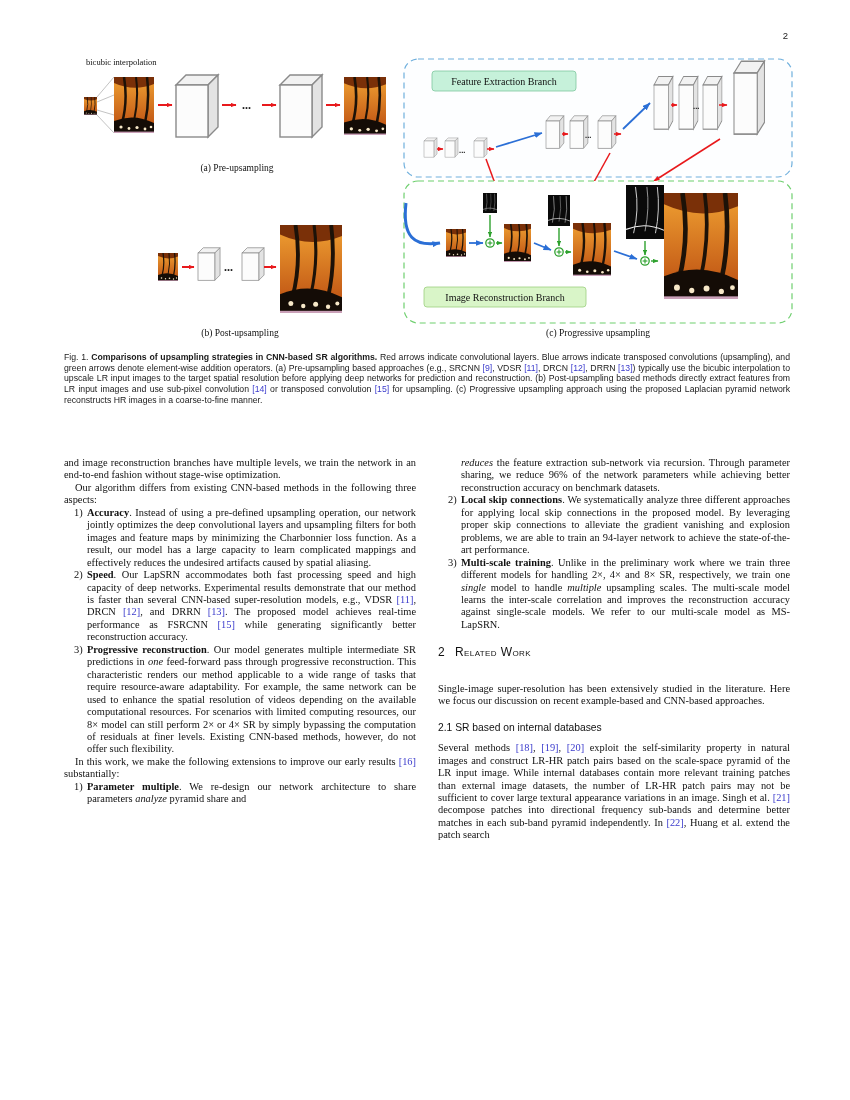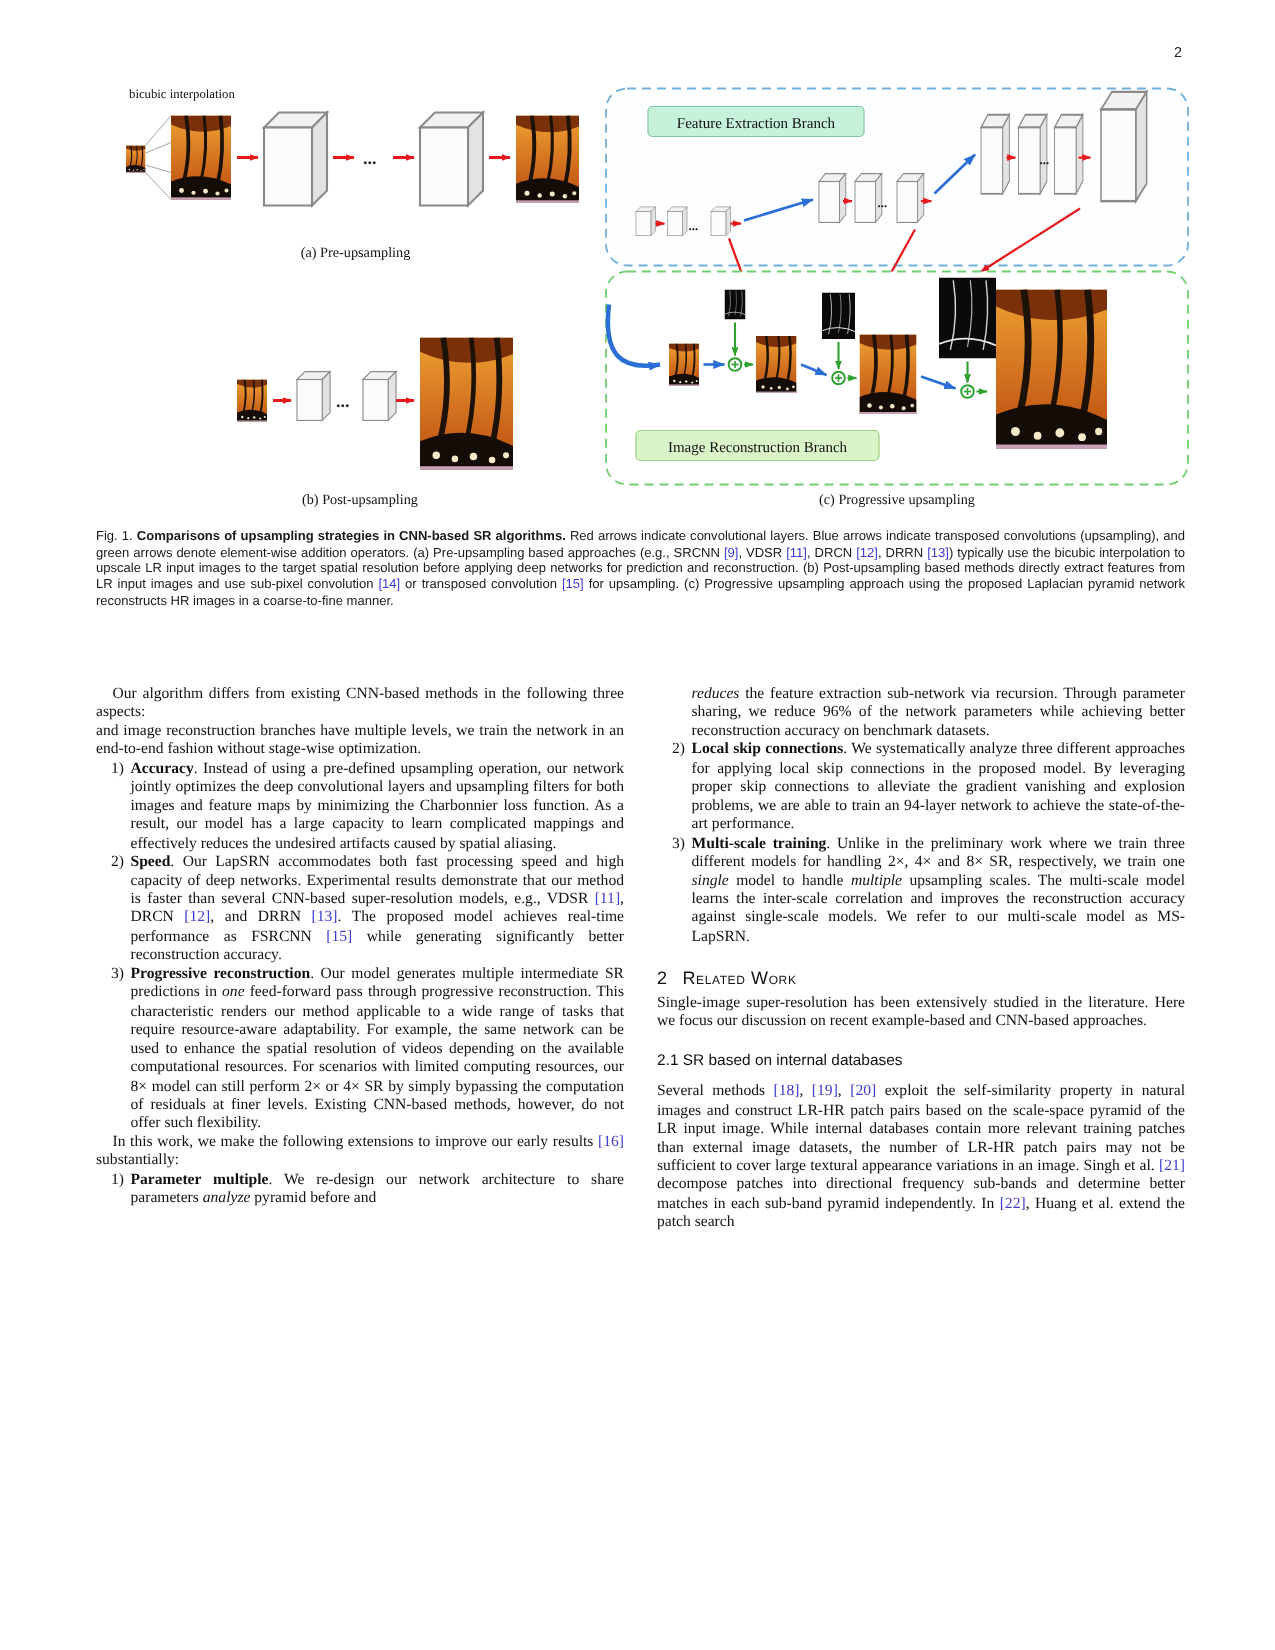--- a/index.html
+++ b/index.html
@@ -23,21 +23,21 @@
   .para.indent { text-indent:11px; }
   .b { font-weight:bold; }
   .i { font-style:italic; }
   .cite { color:#3b3bcc; }
   .list-item { display:flex; }
   .li-num { flex:0 0 23px; padding-left:10px; }
   .li-body { flex:1 1 auto; text-align:justify; }
   .li-cont { padding-left:23px; text-align:justify; }
   h2.sec {
     font-family:"Liberation Sans", sans-serif; font-size:12px; font-weight:normal;
-    margin:15px 0 4px; color:#111;
+    margin:15px 0 24px; color:#111;
   }
   h2.sec .h2-num { display:inline-block; min-width:17px; }
   h2.sec .sc { font-variant:small-caps; letter-spacing:0.4px; }
   h3.subsec {
     font-family:"Liberation Sans", sans-serif; font-size:10.3px; font-weight:normal;
     margin:14px 0 8px; color:#111;
   }
 </style>
 </head>
 <body>
@@ -196,38 +196,38 @@
 
     <text x="598" y="291" text-anchor="middle" font-family="Liberation Serif, serif" font-size="9.5" fill="#111">(c) Progressive upsampling</text>
   </g>
 </svg>
 </div>
 
 <div class="caption" id="caption"><span>Fig. 1.  </span><span class="b">Comparisons of upsampling strategies in CNN-based SR algorithms.</span><span> Red arrows indicate convolutional layers. Blue arrows indicate transposed convolutions (upsampling), and green arrows denote element-wise addition operators. (a) Pre-upsampling based approaches (e.g., SRCNN </span><span class="cite">[9]</span><span>, VDSR </span><span class="cite">[11]</span><span>, DRCN </span><span class="cite">[12]</span><span>, DRRN </span><span class="cite">[13]</span><span>) typically use the bicubic interpolation to upscale LR input images to the target spatial resolution before applying deep networks for prediction and reconstruction. (b) Post-upsampling based methods directly extract features from LR input images and use sub-pixel convolution </span><span class="cite">[14]</span><span> or transposed convolution </span><span class="cite">[15]</span><span> for upsampling. (c) Progressive upsampling approach using the proposed Laplacian pyramid network reconstructs HR images in a coarse-to-fine manner.</span></div>
 
 <div class="columns">
   <div class="col" id="col-left">
+      <p class="para"><span>and image reconstruction branches have multiple levels, we train the network in an end-to-end fashion without stage-wise optimization.</span></p>
       <p class="para indent"><span>Our algorithm differs from existing CNN-based methods in the following three aspects:</span></p>
-      <p class="para"><span>and image reconstruction branches have multiple levels, we train the network in an end-to-end fashion without stage-wise optimization.</span></p>
       <div class="list-item">
         <span class="li-num">1)</span>
         <span class="li-body"><span class="b">Accuracy</span><span>. Instead of using a pre-defined upsampling operation, our network jointly optimizes the deep convolutional layers and upsampling filters for both images and feature maps by minimizing the Charbonnier loss function. As a result, our model has a large capacity to learn complicated mappings and effectively reduces the undesired artifacts caused by spatial aliasing.</span></span>
       </div>
       <div class="list-item">
         <span class="li-num">2)</span>
         <span class="li-body"><span class="b">Speed</span><span>. Our LapSRN accommodates both fast processing speed and high capacity of deep networks. Experimental results demonstrate that our method is faster than several CNN-based super-resolution models, e.g., VDSR </span><span class="cite">[11]</span><span>, DRCN </span><span class="cite">[12]</span><span>, and DRRN </span><span class="cite">[13]</span><span>. The proposed model achieves real-time performance as FSRCNN </span><span class="cite">[15]</span><span> while generating significantly better reconstruction accuracy.</span></span>
       </div>
       <div class="list-item">
         <span class="li-num">3)</span>
         <span class="li-body"><span class="b">Progressive reconstruction</span><span>. Our model generates multiple intermediate SR predictions in </span><span class="i">one</span><span> feed-forward pass through progressive reconstruction. This characteristic renders our method applicable to a wide range of tasks that require resource-aware adaptability. For example, the same network can be used to enhance the spatial resolution of videos depending on the available computational resources. For scenarios with limited computing resources, our 8× model can still perform 2× or 4× SR by simply bypassing the computation of residuals at finer levels. Existing CNN-based methods, however, do not offer such flexibility.</span></span>
       </div>
       <p class="para indent"><span>In this work, we make the following extensions to improve our early results </span><span class="cite">[16]</span><span> substantially:</span></p>
       <div class="list-item">
         <span class="li-num">1)</span>
-        <span class="li-body"><span class="b">Parameter multiple</span><span>. We re-design our network architecture to share parameters </span><span class="i">analyze</span><span> pyramid before and</span></span>
+        <span class="li-body"><span class="b">Parameter multiple</span><span>. We re-design our network architecture to share parameters </span><span class="i">analyze</span><span> pyramid share and</span></span>
       </div>
     </div>
   <div class="col" id="col-right">
       <div class="li-cont"><span class="i">reduces</span><span> the feature extraction sub-network via recursion. Through parameter sharing, we reduce 96% of the network parameters while achieving better reconstruction accuracy on benchmark datasets.</span></div>
       <div class="list-item">
         <span class="li-num">2)</span>
         <span class="li-body"><span class="b">Local skip connections</span><span>. We systematically analyze three different approaches for applying local skip connections in the proposed model. By leveraging proper skip connections to alleviate the gradient vanishing and explosion problems, we are able to train an 94-layer network to achieve the state-of-the-art performance.</span></span>
       </div>
       <div class="list-item">
         <span class="li-num">3)</span>

